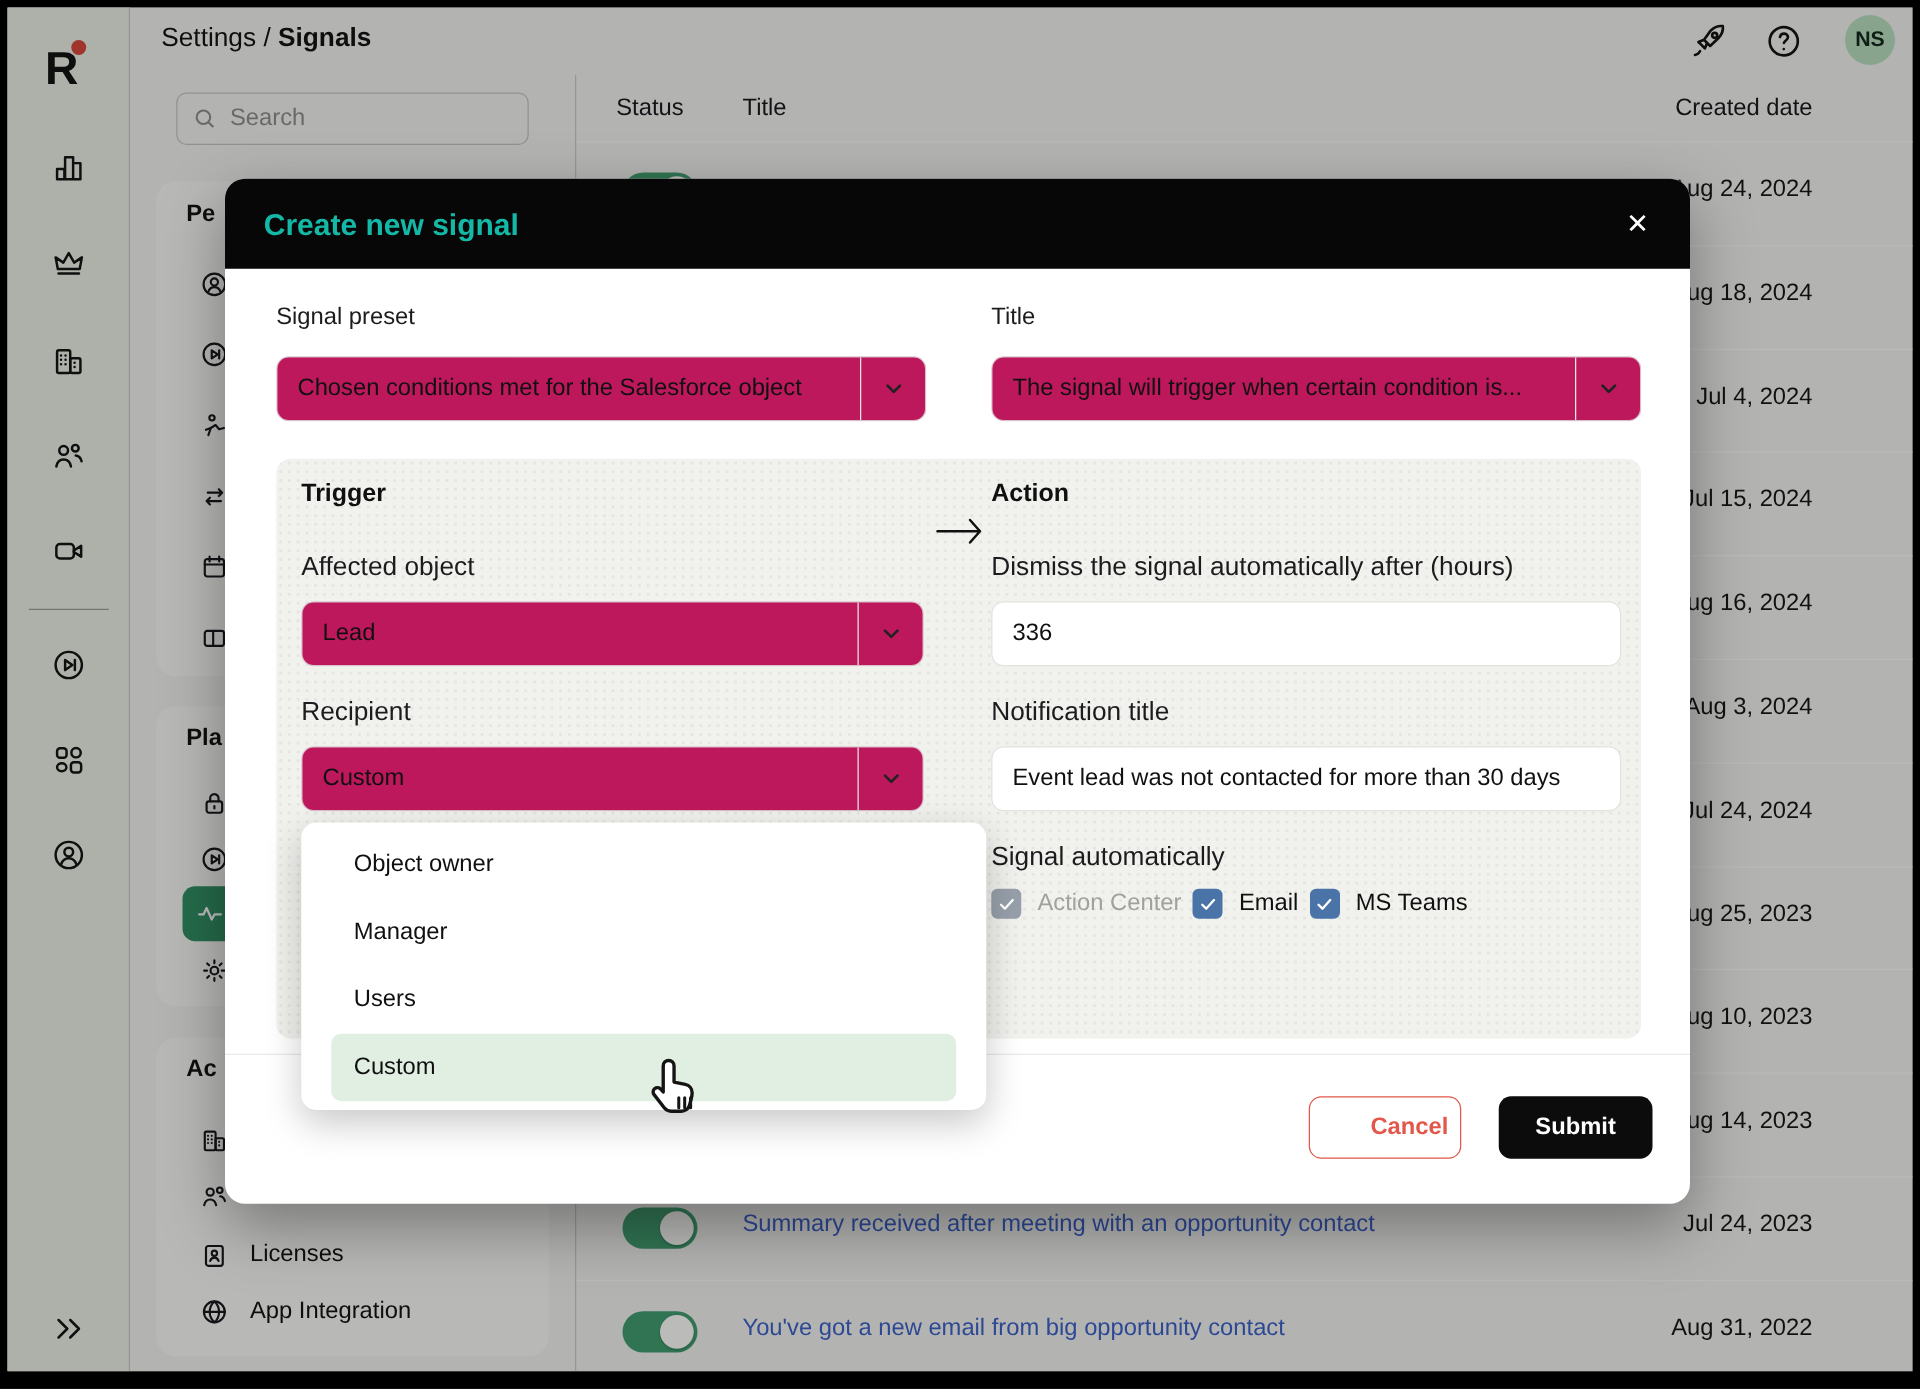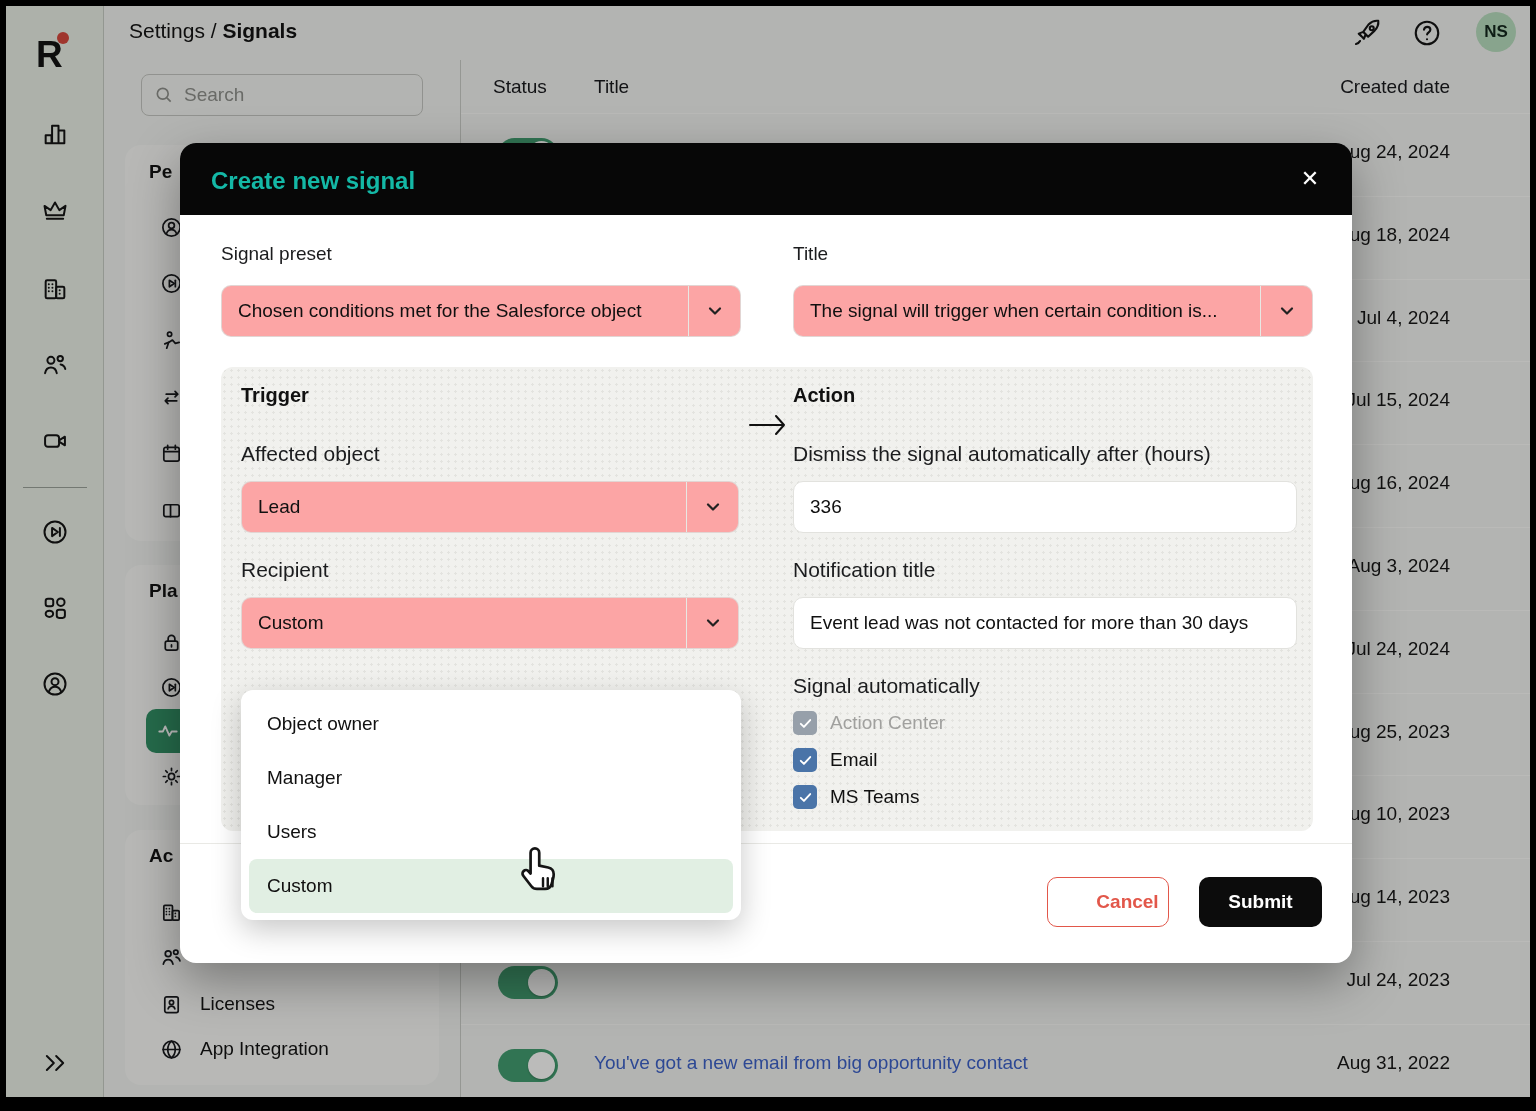--- a/index.html
+++ b/index.html
@@ -47,49 +47,49 @@
 
   
   .scrim { position:absolute; inset:0; background:rgba(10,10,10,.27); z-index:40; }
 
   
   .modal { position:absolute; left:174px; top:137px; width:1172px; height:820px; background:#fff; border-radius:16px; box-shadow:0 18px 50px rgba(0,0,0,.35); z-index:100; }
   .m-header { position:absolute; left:0; top:0; right:0; height:72px; background:#070707; border-radius:16px 16px 0 0; }
   .m-title { position:absolute; left:31px; top:24px; color:#14b8a6; font-size:24px; font-weight:700; }
   .m-close { position:absolute; right:28px; top:22px; width:28px; height:28px; color:#fff; font-size:22px; line-height:28px; text-align:center; }
   .m-label { position:absolute; font-size:19px; color:#1b1c1e; white-space:nowrap; }
-  .sel { position:absolute; height:52px; background:#fca5a5; border:1.5px solid #dddddad9; border-radius:10px; font-size:19px; }
+  .sel { position:absolute; height:52px; background:#be185d; border:1.5px solid #dddddad9; border-radius:10px; font-size:19px; }
   .sel .val { position:absolute; left:16px; right:62px; top:14px; white-space:nowrap; overflow:hidden; }
   .sel .chev { position:absolute; right:0; top:0; width:52px; height:100%; border-left:1px solid #e8e8e4; display:flex; align-items:center; justify-content:center; }
   .chev svg, .cb-row svg.chk { width:16px; height:16px; }
   .chev svg { stroke:#222; fill:none; stroke-width:2.2; stroke-linecap:round; stroke-linejoin:round; }
 
   .panel { position:absolute; left:41px; top:224px; width:1092px; height:464px; border-radius:12px; background:#f1f1ee;
            background-image:radial-gradient(#e3e3df 1px, transparent 1.2px); background-size:7px 7px; }
   .p-h { position:absolute; font-size:20px; font-weight:700; }
   .p-label { position:absolute; font-size:21px; color:#1b1c1e; white-space:nowrap; }
   .p-input { position:absolute; height:52px; background:#fff; border:1.5px solid #e2e2de; border-radius:10px; font-size:19px; }
   .p-input .val { position:absolute; left:16px; top:14px; white-space:nowrap; overflow:hidden; right:10px; }
   .arrow { position:absolute; left:526px; top:44px; }
   .arrow svg { width:42px; height:28px; stroke:#111; fill:none; stroke-width:2; stroke-linecap:round; stroke-linejoin:round; }
 
-  .dest { position:absolute; left:572px; top:342px; display:flex; flex-direction:column; gap:9px; }
+  .dest { position:absolute; left:572px; top:342px; display:flex; flex-direction:row; gap:9px; }
   .cb-row { display:flex; align-items:center; gap:13px; height:28px; font-size:19px; }
   .cb { width:24px; height:24px; border-radius:5px; background:#4a74a8; display:flex; align-items:center; justify-content:center; }
   .cb svg { width:15px; height:15px; stroke:#fff; fill:none; stroke-width:3; stroke-linecap:round; stroke-linejoin:round; }
   .cb-row.is-disabled .cb { background:#97a0aa; }
   .cb-row.is-disabled .cb-label { color:#a0a09e; }
 
   .m-footline { position:absolute; left:0; right:0; top:700px; border-top:1.5px solid #e9e9e5; }
   .btn { position:absolute; top:734px; height:50px; border-radius:10px; font-size:19px; font-weight:700; display:flex; align-items:center; justify-content:center; }
   .btn-cancel { left:867px; width:122px; background:#fff; border:1.5px solid #e2574a; color:#e2574a;padding-left:39px; }
   .btn-submit { left:1019px; width:123px; background:#0c0c0c; color:#fff; }
 
   
-  .dropdown { position:absolute; left:61px; top:515px; width:500px; background:#fff; border-radius:12px; box-shadow:0 10px 30px rgba(0,0,0,.22); padding:7px 0; z-index:20;margin-top:32px; }
+  .dropdown { position:absolute; left:61px; top:515px; width:548px; background:#fff; border-radius:12px; box-shadow:0 10px 30px rgba(0,0,0,.22); padding:7px 16px; z-index:20; }
   .dd-option { height:54px; line-height:54px; padding-left:26px; font-size:19px; }
   .dd-option.selected { background:#e1efe3; border-radius:8px; margin:0 8px; padding-left:18px; }
 
   .cursor { position:absolute; left:512px; top:839px; width:46px; z-index:300; }
 </style>
 </head>
 <body>
 
 <div class="app">
 
@@ -379,20 +379,21 @@
             <div class="knob"></div>
           </div>
           <span class="t-title"></span>
           <span class="t-date">Aug 14, 2023</span>
         </div>
 
         <div class="t-row">
           <div class="toggle">
             <div class="knob"></div>
           </div>
+          <span class="t-title">Summary received after meeting with an opportunity contact</span>
           <span class="t-date">Jul 24, 2023</span>
         </div>
 
         <div class="t-row">
           <div class="toggle">
             <div class="knob"></div>
           </div>
           <span class="t-title">You've got a new email from big opportunity contact</span>
           <span class="t-date">Aug 31, 2022</span>
         </div>

